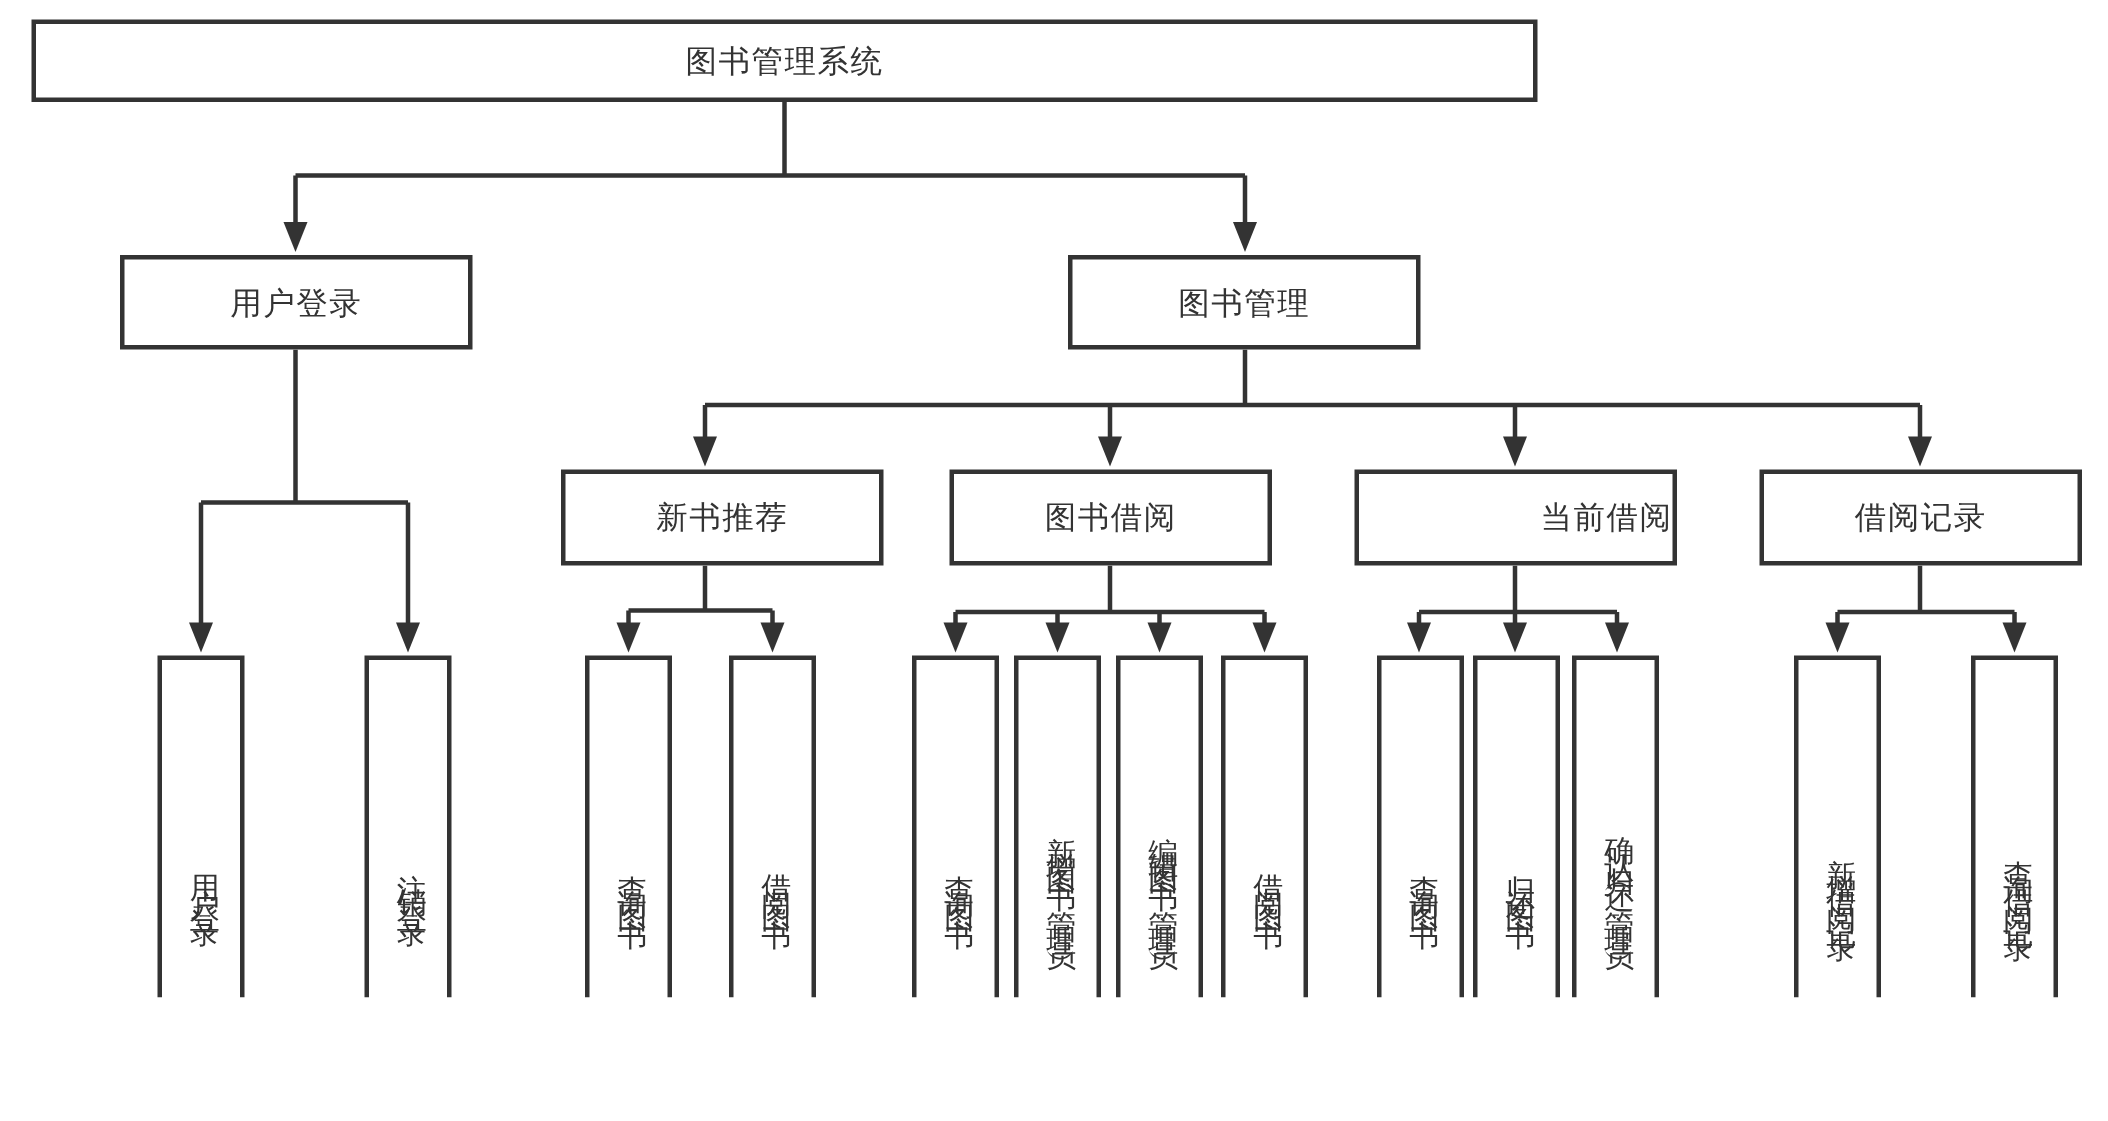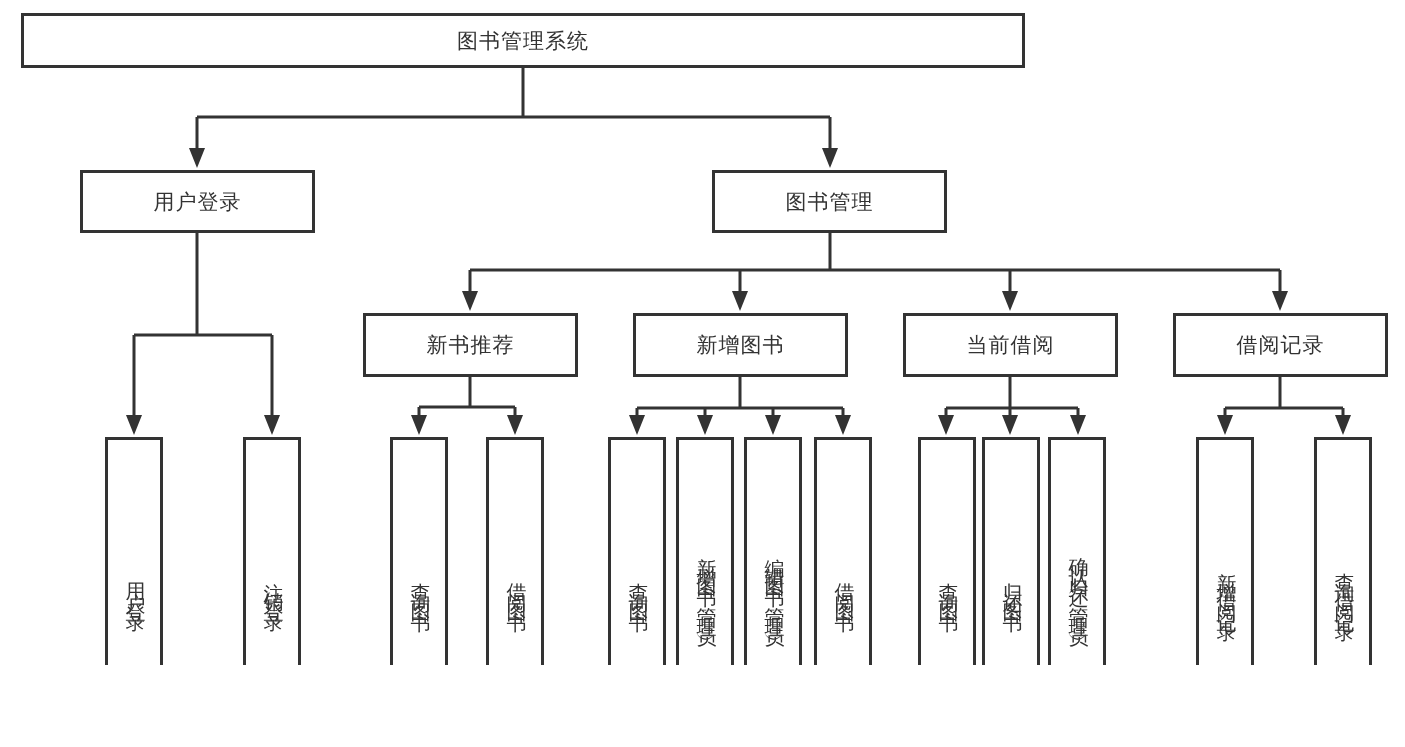--- a/index.html
+++ b/index.html
@@ -100,27 +100,27 @@
     <span class="hlabel">图书管理系统</span>
   </div>
 
   <div class="box" style="left:80px;top:170px;width:235px;height:63px;">
     <span class="hlabel">用户登录</span>
   </div>
   <div class="box" style="left:712px;top:170px;width:235px;height:63px;justify-content:center;">
     <span class="hlabel">图书管理</span>
   </div>
 
-  <div class="box" style="left:363px;top:313px;width:215px;height:64px;">
+  <div class="box" style="left:374px;top:313px;width:215px;height:64px;">
     <span class="hlabel">新书推荐</span>
   </div>
   <div class="box" style="left:633px;top:313px;width:215px;height:64px;">
-    <span class="hlabel">新增图书</span>
+    <span class="hlabel">图书借阅</span>
   </div>
-  <div class="box" style="left:903px;top:313px;width:215px;height:64px;">
+  <div class="box" style="left:903px;top:313px;width:215px;height:64px;justify-content:flex-end;">
     <span class="hlabel">当前借阅</span>
   </div>
   <div class="box" style="left:1173px;top:313px;width:215px;height:64px;text-align:center;">
     <span class="hlabel">借阅记录</span>
   </div>
 
   <div class="box box-leaf" style="left:105px;">
     <span class="vlabel">用户登录</span>
   </div>
   <div class="box box-leaf" style="left:243px;">

